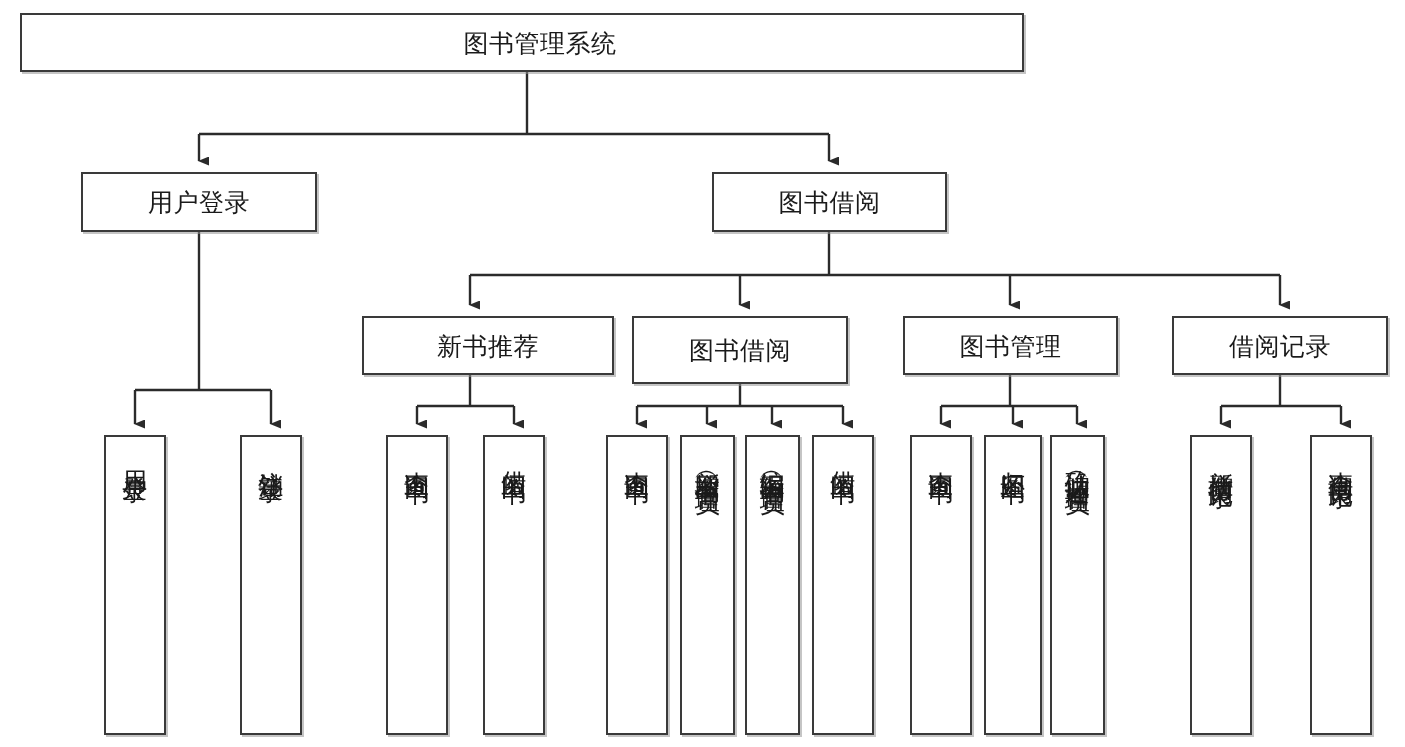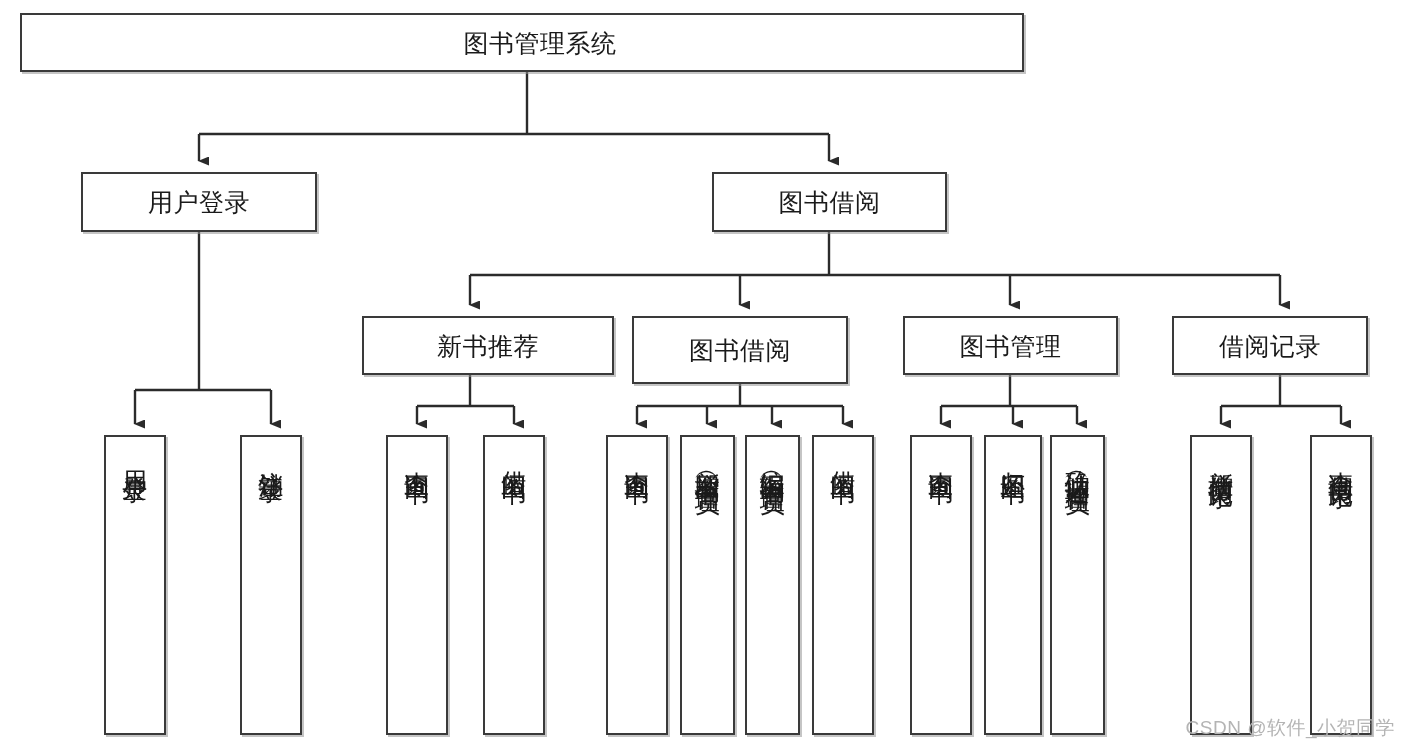--- a/index.html
+++ b/index.html
@@ -133,21 +133,21 @@
       </div>
       <div class="node horiz" style="left: 362px; top: 316px; width: 252px; height: 59px;">
         <span class="lbl">新书推荐</span>
       </div>
       <div class="node horiz" style="left: 632px; top: 316px; width: 216px; height: 68px;">
         <span class="lbl">图书借阅</span>
       </div>
       <div class="node horiz" style="left: 903px; top: 316px; width: 215px; height: 59px;">
         <span class="lbl">图书管理</span>
       </div>
-      <div class="node horiz" style="left: 1172px; top: 316px; width: 196px; height: 59px;">
+      <div class="node horiz" style="left: 1172px; top: 316px; width: 216px; height: 59px;">
         <span class="lbl">借阅记录</span>
       </div>
       <div class="node vert" style="left: 104px; top: 435px; width: 62px; height: 300px;">
         <span class="lbl">用户登录</span>
       </div>
       <div class="node vert" style="left: 240px; top: 435px; width: 62px; height: 300px;">
         <span class="lbl">注销登录</span>
       </div>
       <div class="node vert" style="left: 386px; top: 435px; width: 62px; height: 300px;">
         <span class="lbl">查询图书</span>
@@ -177,14 +177,13 @@
         <span class="lbl">确认归还（管理员）</span>
       </div>
       <div class="node vert" style="left: 1190px; top: 435px; width: 62px; height: 300px;">
         <span class="lbl">新增借阅记录</span>
       </div>
       <div class="node vert" style="left: 1310px; top: 435px; width: 62px; height: 300px;">
         <span class="lbl">查询借阅记录</span>
       </div>
     </div>
 
-  <div class="watermark">CSDN @软件_小贺同学</div>
 </div>
 
 </body></html>

